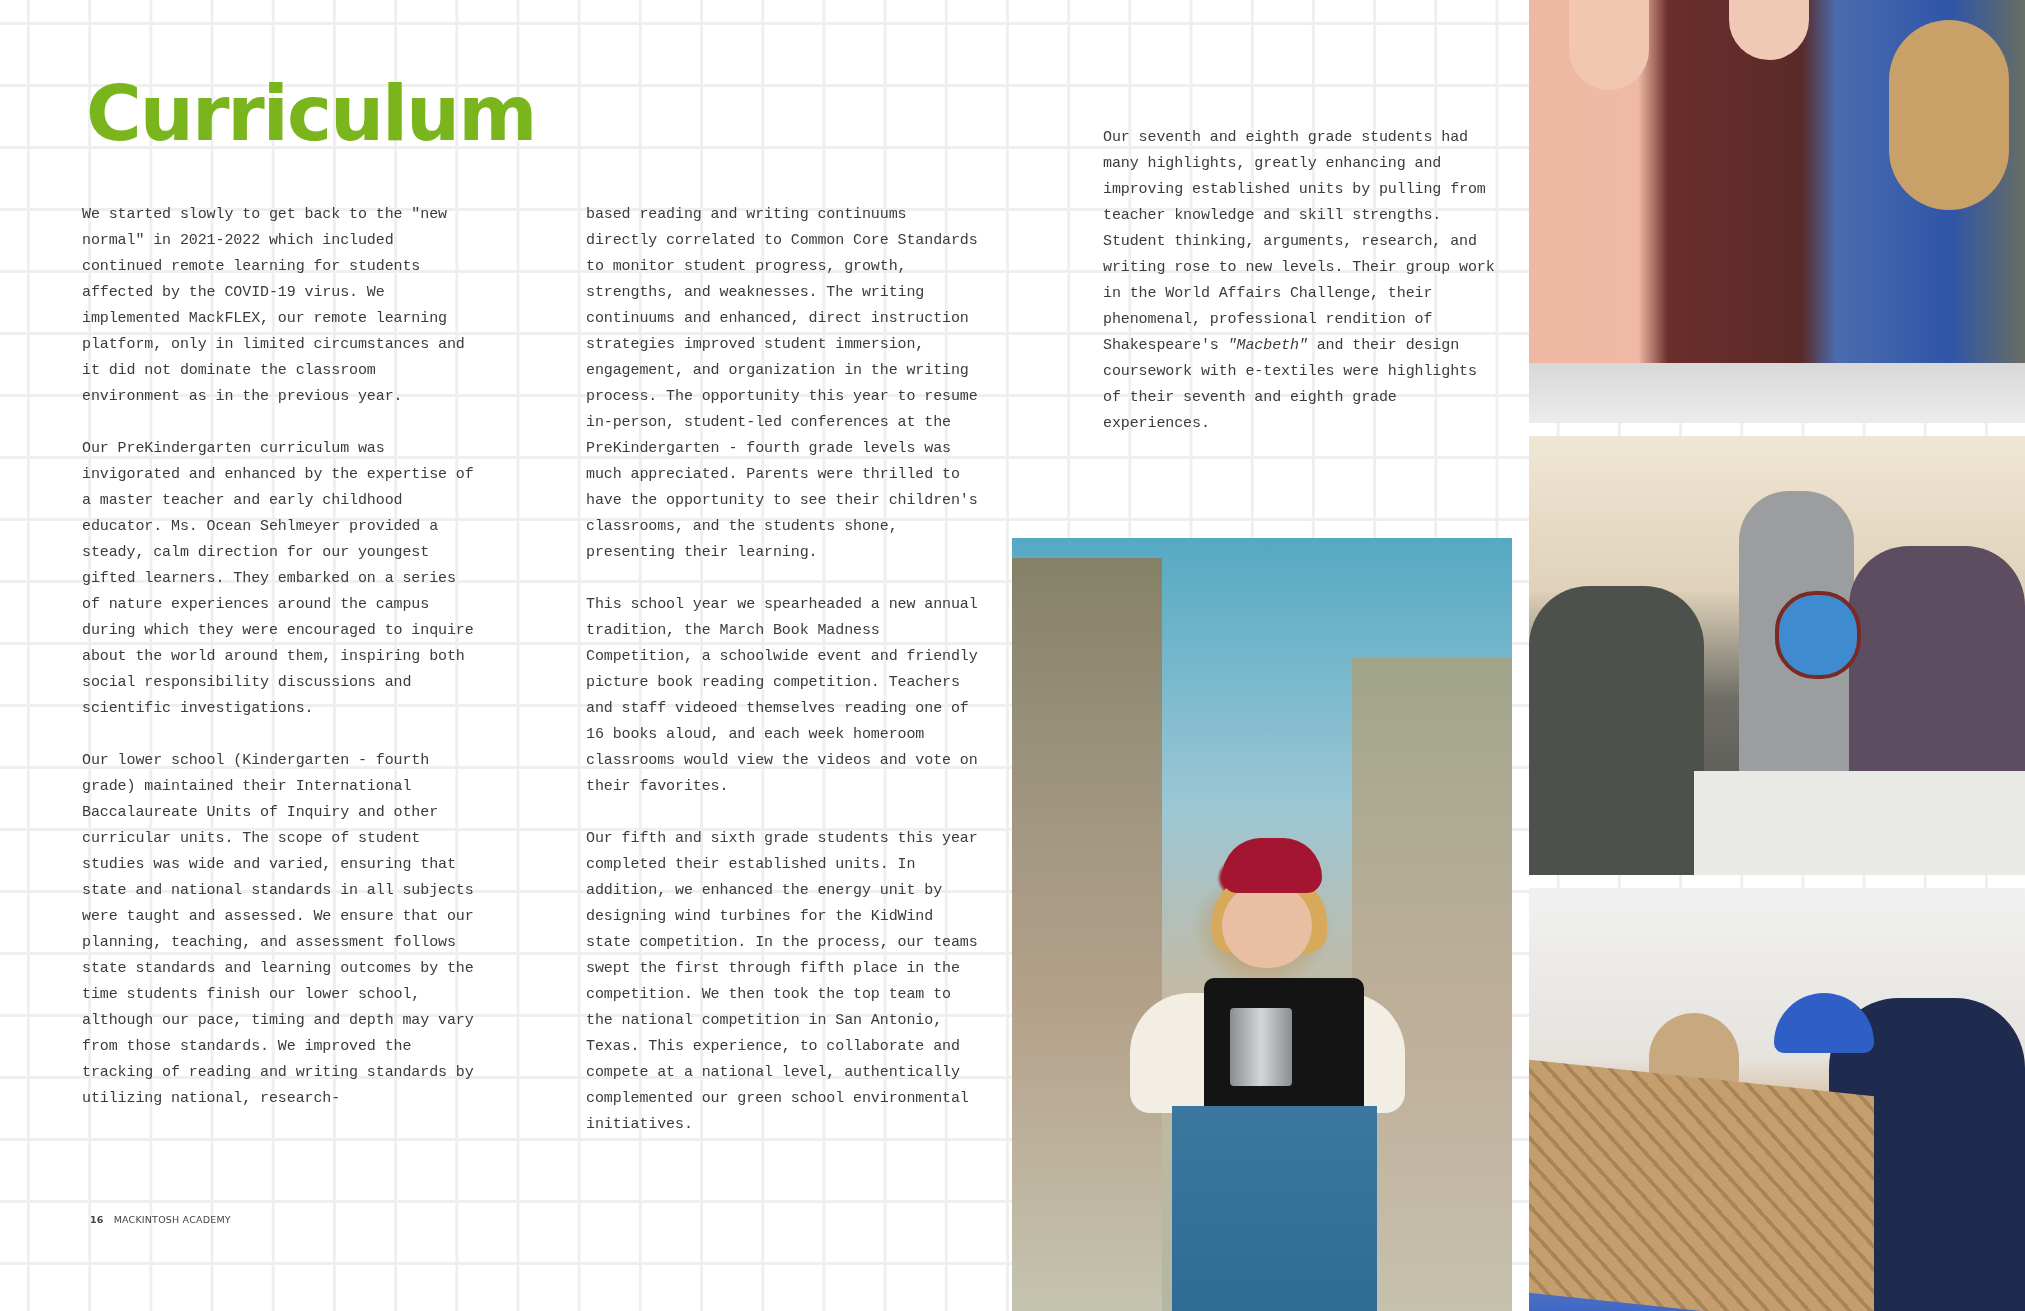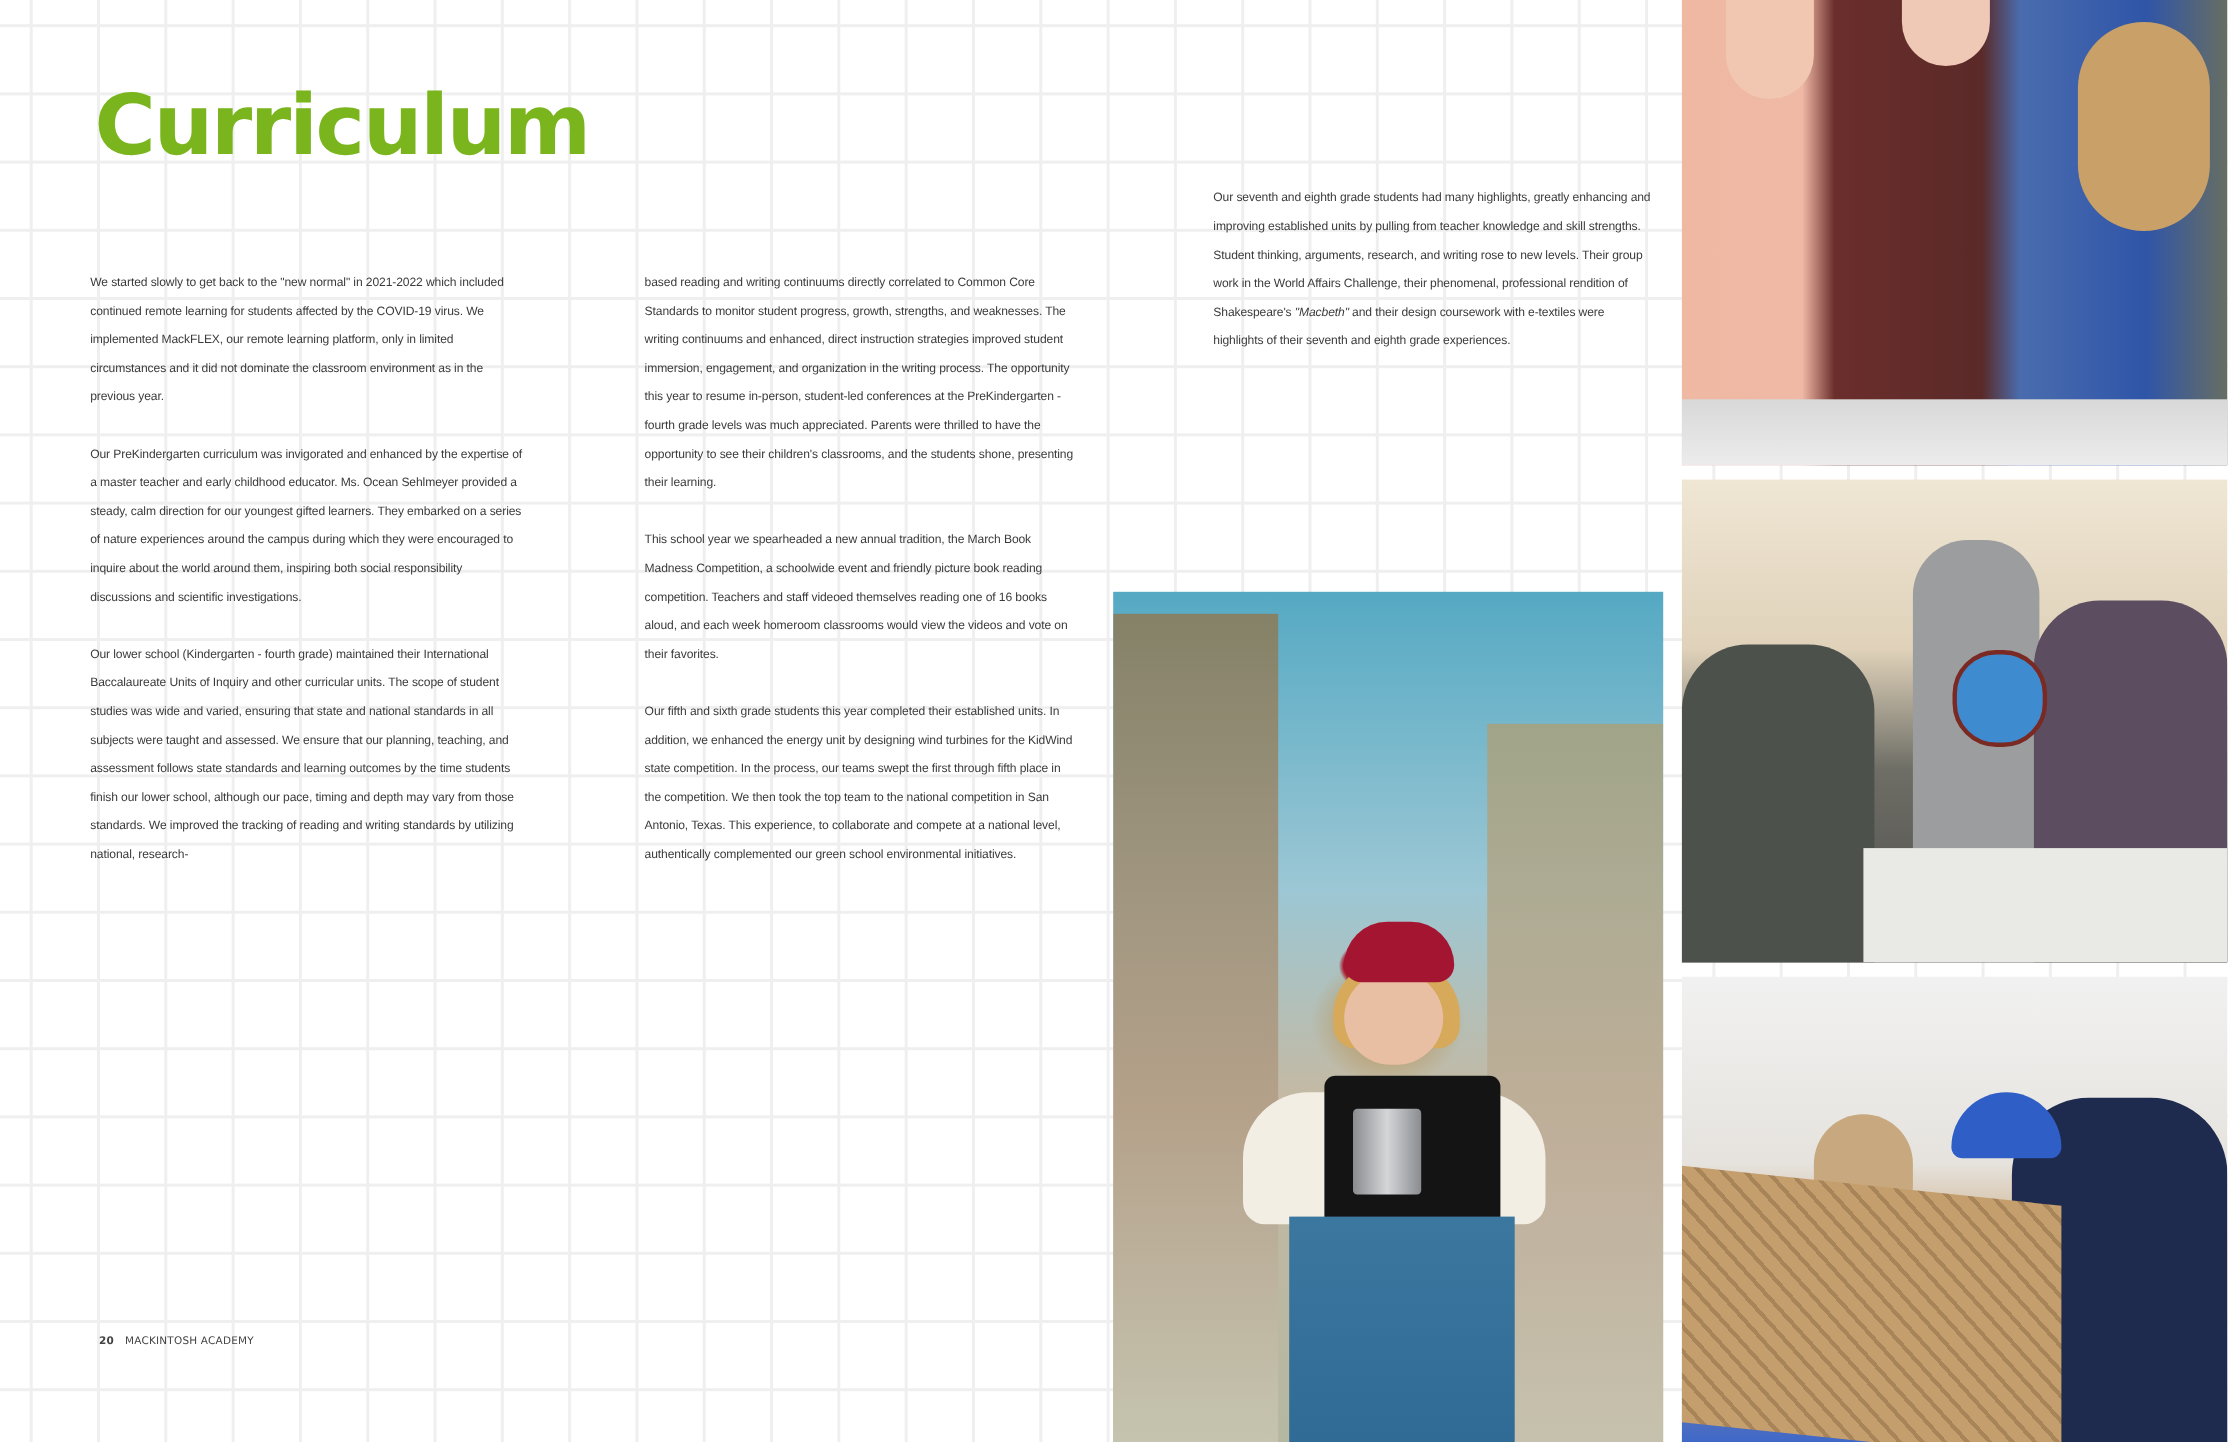--- a/index.html
+++ b/index.html
@@ -14,24 +14,23 @@
     font-family: "DejaVu Sans", sans-serif;
   }
   .page-title {
     position: absolute; left: 86px; top: 72px;
     margin: 0; font-family: "DejaVu Sans", sans-serif;
     font-weight: bold; font-size: 76px; letter-spacing: -2px;
     color: #7ab51d; line-height: 1.1;
   }
   .col {
     position: absolute; width: 395px;
-    font-family: Liberation Sans, sans-serif;
-    font-size: 11px; line-height: 26px; color: #3b3b3b;
+    font-family: Liberation Mono, monospace;
+    font-size: 15px; line-height: 26px; color: #3b3b3b;
     letter-spacing: -0.1px;
-    margin-top: 42px;
   }
   .col p { margin: 0 0 26px 0; }
   .col1 { left: 82px; top: 202px; }
   .col2 { left: 586px; top: 202px; }
   .col3 { left: 1103px; top: 125px; width: 400px; }
   .footer {
     position: absolute; left: 90px; top: 1214px;
     font-family: "DejaVu Sans", sans-serif;
     font-size: 9.5px; color: #444; letter-spacing: 0.2px;
   }
@@ -165,14 +164,14 @@
 </div>
 
 <div class="photo photo-r3" title="Students lifting a cardboard marble maze">
   <div class="kid"></div>
   <div class="boy"></div>
   <div class="cap"></div>
   <div class="maze"></div>
 </div>
 
 <div class="footer">
-  <span class="num">20</span><span>MACKINTOSH ACADEMY</span>
+  <span class="num">16</span><span>MACKINTOSH ACADEMY</span>
 </div>
 
 </body></html>

